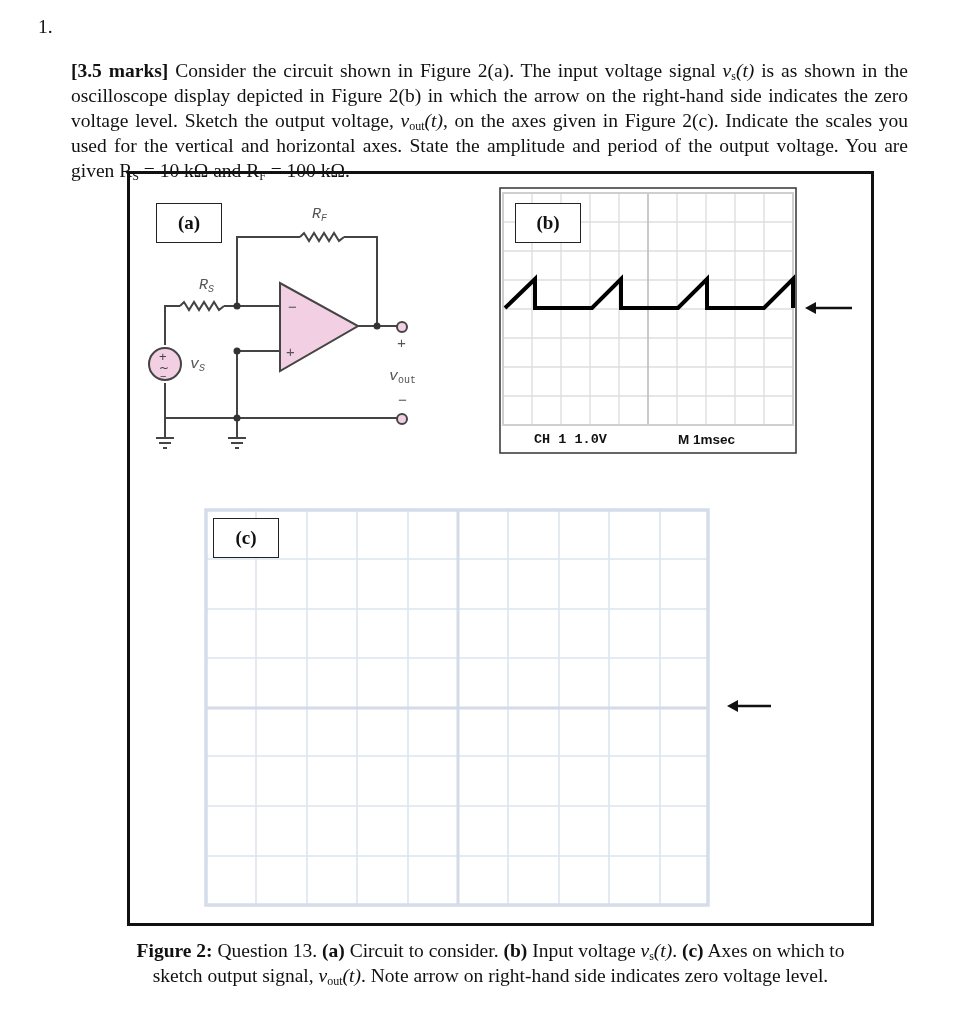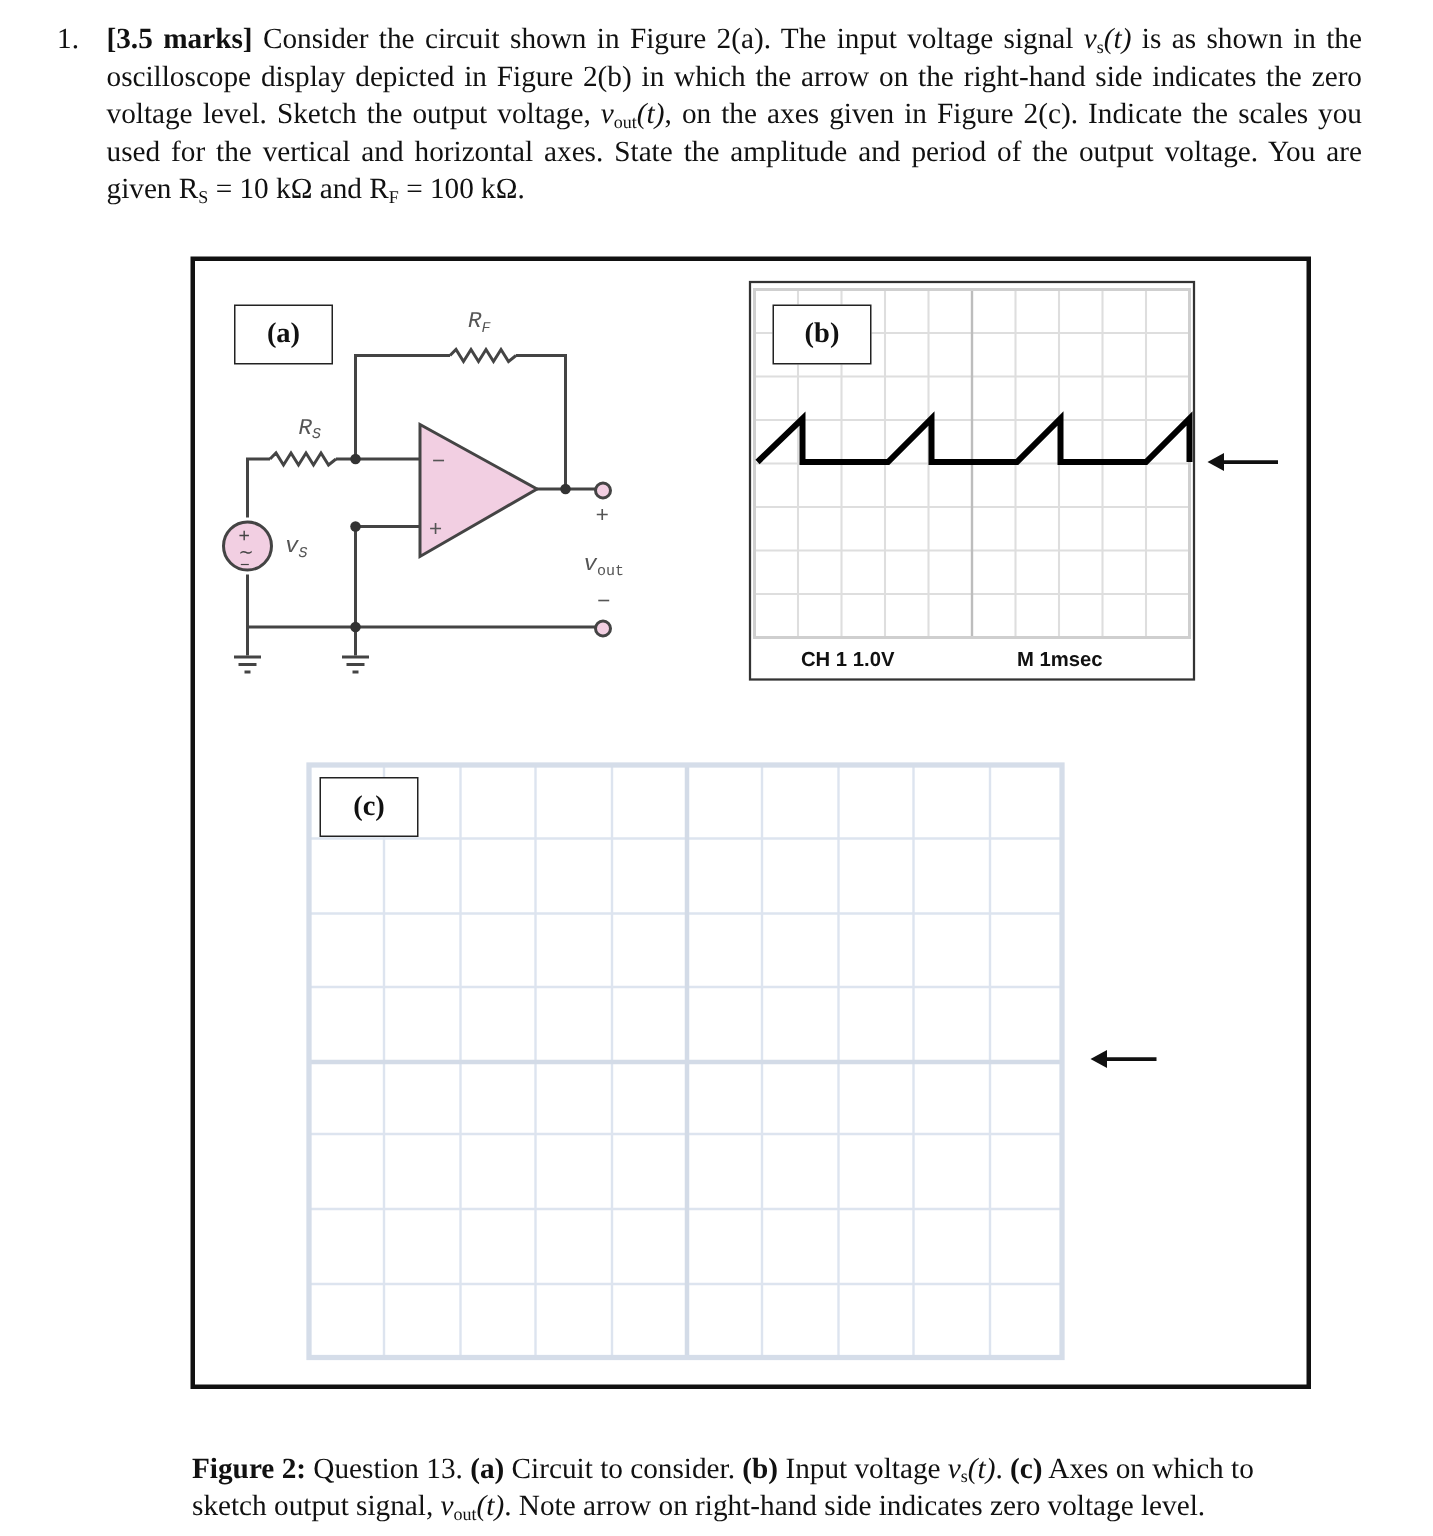--- a/index.html
+++ b/index.html
@@ -1,26 +1,26 @@
 <!DOCTYPE html>
 <html><head>
 <meta charset="utf-8">
 <style>
   html, body { margin:0; padding:0; background:#ffffff; }
   body { width:955px; height:1024px; position:relative; overflow:hidden;
          font-family:"Liberation Serif", "DejaVu Serif", serif; color:#111; }
   .question { position:absolute; left:38px; top:14px; width:870px; font-size:19.5px; line-height:25px; }
   .question .num { position:absolute; left:0; top:0; }
-  .question .body { margin-left:33px; text-align:justify; text-align-last:left; }
+  .question .body { margin-left:33px; text-align:justify; text-align-last:left;margin-top:44px; }
   .question b { font-weight:bold; }
   .it { font-style:italic; }
   sub { font-size:12px; vertical-align:-3px; line-height:0; }
   .frame { position:absolute; left:127px; top:171px; width:741px; height:749px; border:3px solid #111; box-sizing:content-box; }
   svg { position:absolute; left:0; top:0; }
-  .caption { position:absolute; left:128px; top:967px; width:725px; font-size:19.5px; line-height:25px; }
+  .caption { position:absolute; left:128px; top:938px; width:725px; font-size:19.5px; line-height:25px;text-align:center; }
   .lbl { position:absolute; border:1.5px solid #222; background:#fff; font-weight:bold; font-size:19px;
          display:flex; align-items:center; justify-content:center; }
   .scope-text { position:absolute; font-family:"Liberation Sans", "DejaVu Sans", sans-serif; font-weight:bold; font-size:13.5px; color:#111; }
   .circ-text { position:absolute; font-family:Liberation Mono, monospace; font-style:italic; color:#555; font-size:15px; }
 </style>
 </head>
 <body>
 
 <div class="question">
   <span class="num">1.</span>
@@ -139,16 +139,16 @@
 <div class="lbl" style="left:515px; top:203px; width:64px; height:38px;">(b)</div>
 <div class="lbl" style="left:213px; top:518px; width:64px; height:38px;">(c)</div>
 
 <div class="circ-text" style="left:312px; top:206px;"><span>R</span><sub style="font-size:10px">F</sub></div>
 <div class="circ-text" style="left:199px; top:277px;"><span>R</span><sub style="font-size:10px">S</sub></div>
 <div class="circ-text" style="left:190px; top:356px;"><span>v</span><sub style="font-size:10px">S</sub></div>
 <div class="circ-text" style="left:397px; top:336px; font-style:normal;">+</div>
 <div class="circ-text" style="left:389px; top:368px;"><span>v</span><sub style="font-size:10px; font-style:normal">out</sub></div>
 <div class="circ-text" style="left:398px; top:393px; font-style:normal;">−</div>
 
-<div class="scope-text" style="left:534px; top:432px;">CH 1  1.0V</div>
+<div class="scope-text" style="left:534px; top:432px;font-family:Liberation Mono, monospace;">CH 1  1.0V</div>
 <div class="scope-text" style="left:678px; top:432px;text-align:right;">M  1msec</div>
 
 <div class="caption"><b>Figure 2:</b><span> Question 13. </span><b>(a)</b><span> Circuit to consider. </span><b>(b)</b><span> Input voltage </span><span class="it">v</span><sub>s</sub><span class="it">(t)</span><span>. </span><b>(c)</b><span> Axes on which to sketch output signal, </span><span class="it">v</span><sub>out</sub><span class="it">(t)</span><span>. Note arrow on right-hand side indicates zero voltage level.</span></div>
 
 </body></html>

